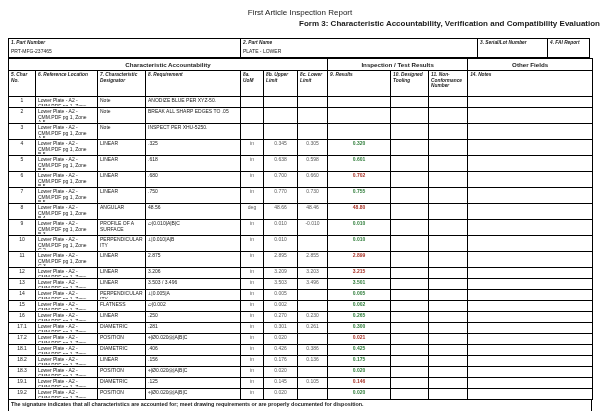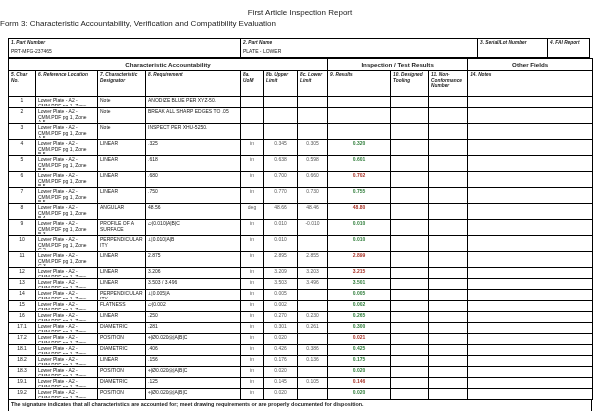--- a/index.html
+++ b/index.html
@@ -1,20 +1,20 @@
 <!DOCTYPE html>
 <html><head>
 <meta charset="utf-8">
 <style>
   html,body{margin:0;padding:0;background:#fff;}
   .page{position:relative;width:600px;height:411px;background:#fff;overflow:hidden;
         font-family:"Liberation Sans", sans-serif;color:#1a1a1a;
         --pass:#2f7d3a; --fail:#a93226;}
   .doc-title{position:absolute;top:8px;left:0;width:100%;text-align:center;font-size:8px;}
-  .doc-subtitle{position:absolute;top:19px;left:0;width:100%;text-align:left;font-size:8px;}
+  .doc-subtitle{position:absolute;top:19px;left:0;width:100%;text-align:right;font-size:8px;font-weight:bold;}
 
   
   .idbar{position:absolute;left:8px;top:38px;width:582px;height:20px;display:flex;border:1px solid #000;box-sizing:border-box;}
   .idcell{border-right:1px solid #000;box-sizing:border-box;padding:1px 2px;overflow:hidden;}
   .idcell:last-child{border-right:none;}
   .idcell .lbl{font-size:4.8px;font-weight:bold;font-style:italic;line-height:5.5px;display:block;}
   .idcell .val{font-size:5px;line-height:6px;margin-top:2px;}
   .w-pn{width:232px;} .w-nm{width:237px;} .w-sl{width:70px;} .w-fai{flex:1;}
 
   

